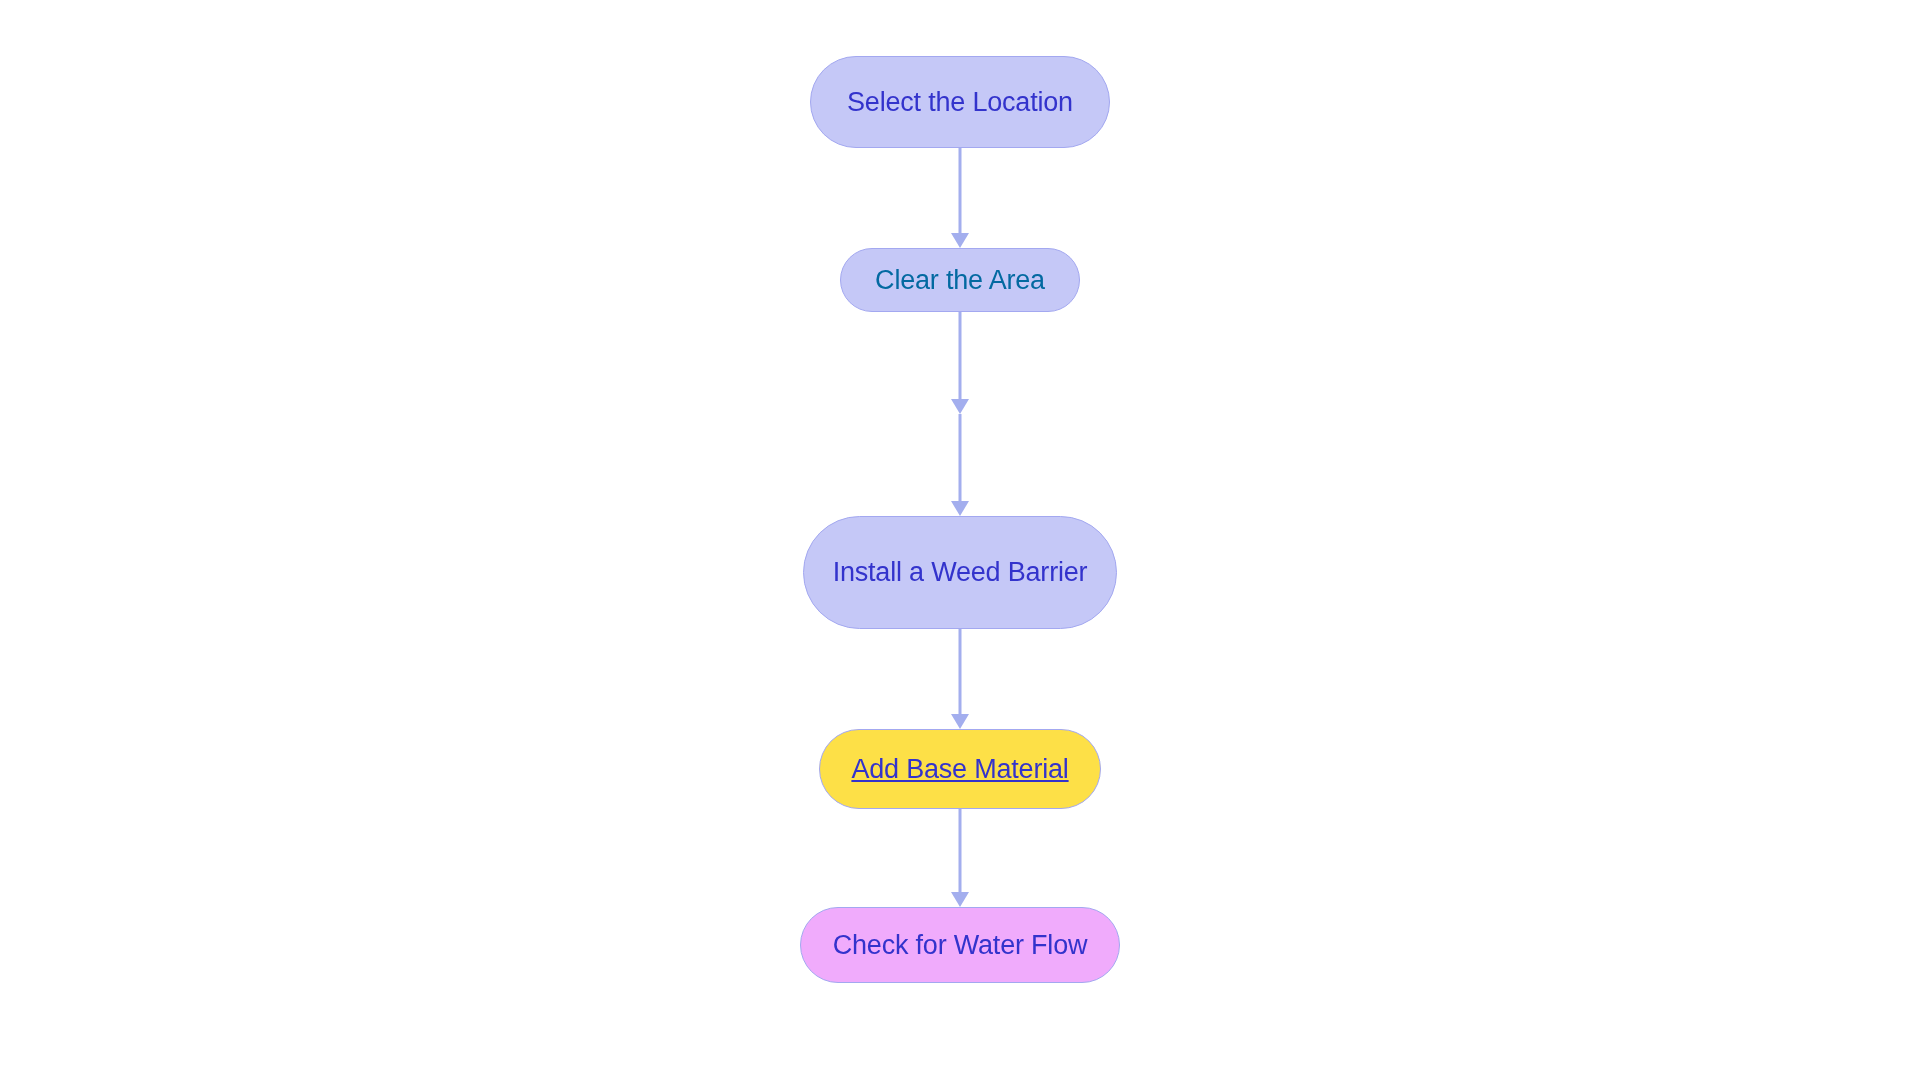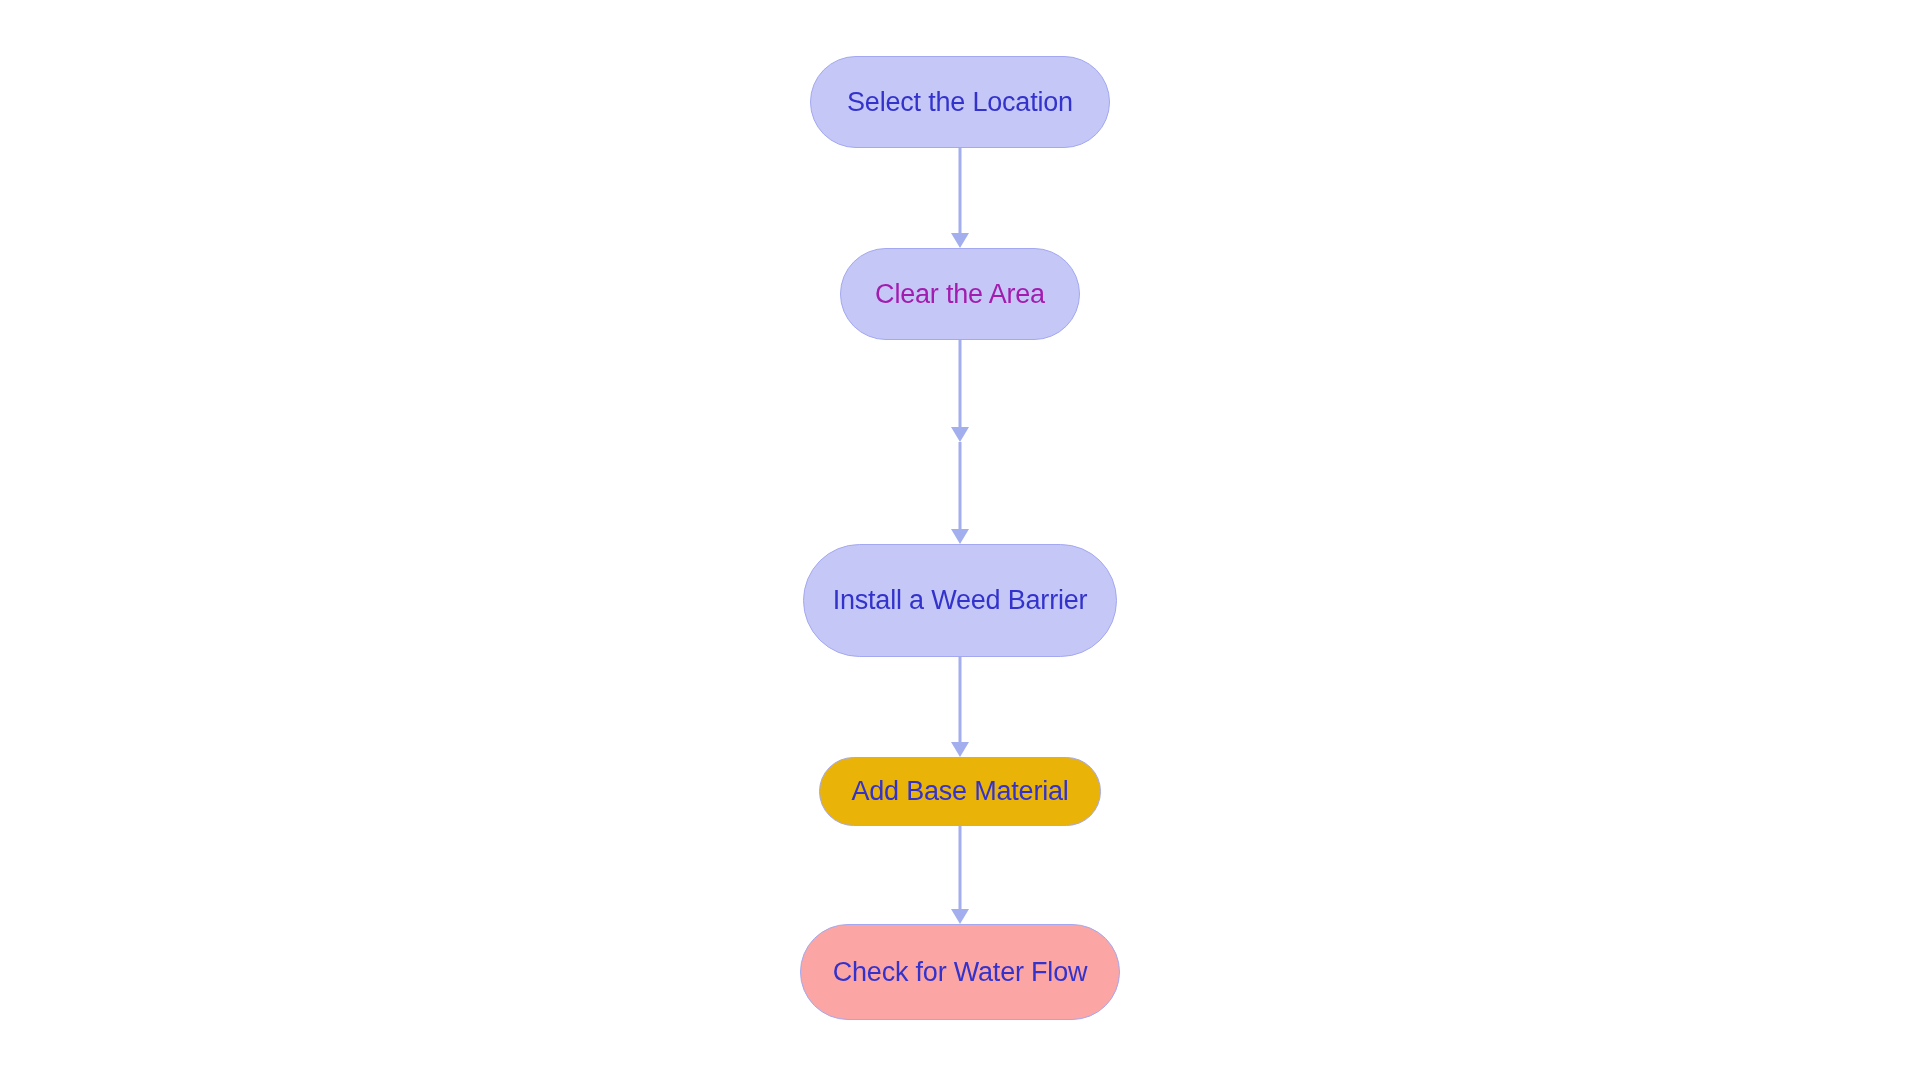--- a/index.html
+++ b/index.html
@@ -91,21 +91,21 @@
 
     <div class="flow-node" style="width: 300px; height: 92px; background: rgb(197, 200, 247); border-color: rgb(163, 168, 240); color: rgb(51, 51, 204);">
       <span>Select the Location</span>
     </div>
 
     <div class="flow-connector" style="height: 100px;">
       <span class="stem" style="height: 87px; background: rgb(163, 174, 238);"></span>
       <span class="head" style="border-top-color: rgb(163, 174, 238);"></span>
     </div>
 
-    <div class="flow-node" style="width: 240px; height: 92px; background: rgb(197, 200, 247); border-color: rgb(163, 168, 240); color: #a21caf;">
+    <div class="flow-node" style="width: 240px; height: 64px; background: rgb(197, 200, 247); border-color: rgb(163, 168, 240); color: #0369a1;">
       <span>Clear the Area</span>
     </div>
 
     <div class="flow-connector" style="height: 102px;">
       <span class="stem" style="height: 89px; background: rgb(163, 174, 238);"></span>
       <span class="head" style="border-top-color: rgb(163, 174, 238);"></span>
     </div>
 
 
     <div class="flow-connector" style="height: 102px;">
@@ -115,27 +115,27 @@
 
     <div class="flow-node" style="width: 314px; height: 113px; background: rgb(197, 200, 247); border-color: rgb(163, 168, 240); color: rgb(51, 51, 204);">
       <span>Install a Weed Barrier</span>
     </div>
 
     <div class="flow-connector" style="height: 100px;">
       <span class="stem" style="height: 87px; background: rgb(163, 174, 238);"></span>
       <span class="head" style="border-top-color: rgb(163, 174, 238);"></span>
     </div>
 
-    <div class="flow-node" style="width: 282px; height: 69px; background: #eab308; border-color: rgb(163, 168, 240); color: rgb(51, 51, 204);">
+    <div class="flow-node" style="width: 282px; height: 80px; background: #fde047; border-color: rgb(163, 168, 240); color: rgb(51, 51, 204); text-decoration: underline;">
       <span>Add Base Material</span>
     </div>
 
     <div class="flow-connector" style="height: 98px;">
       <span class="stem" style="height: 85px; background: rgb(163, 174, 238);"></span>
       <span class="head" style="border-top-color: rgb(163, 174, 238);"></span>
     </div>
 
-    <div class="flow-node" style="width: 320px; height: 96px; background: #fca5a5; border-color: rgb(163, 168, 240); color: rgb(51, 51, 204);">
+    <div class="flow-node" style="width: 320px; height: 76px; background: #f0abfc; border-color: rgb(163, 168, 240); color: rgb(51, 51, 204);">
       <span>Check for Water Flow</span>
     </div>
 
   </div>
 </div>
 
 </body></html>

